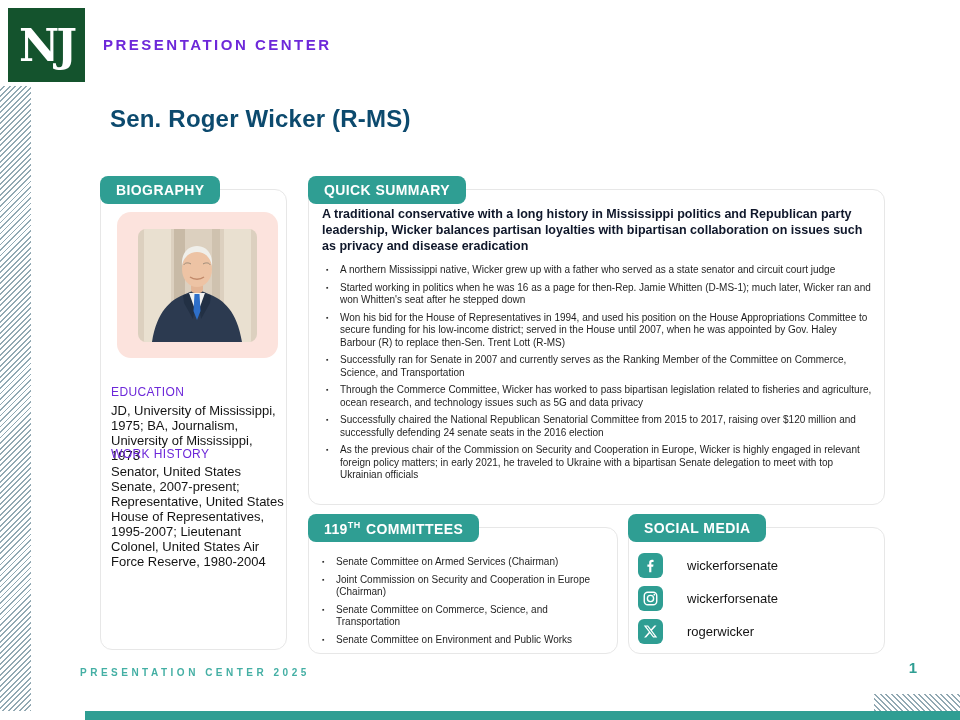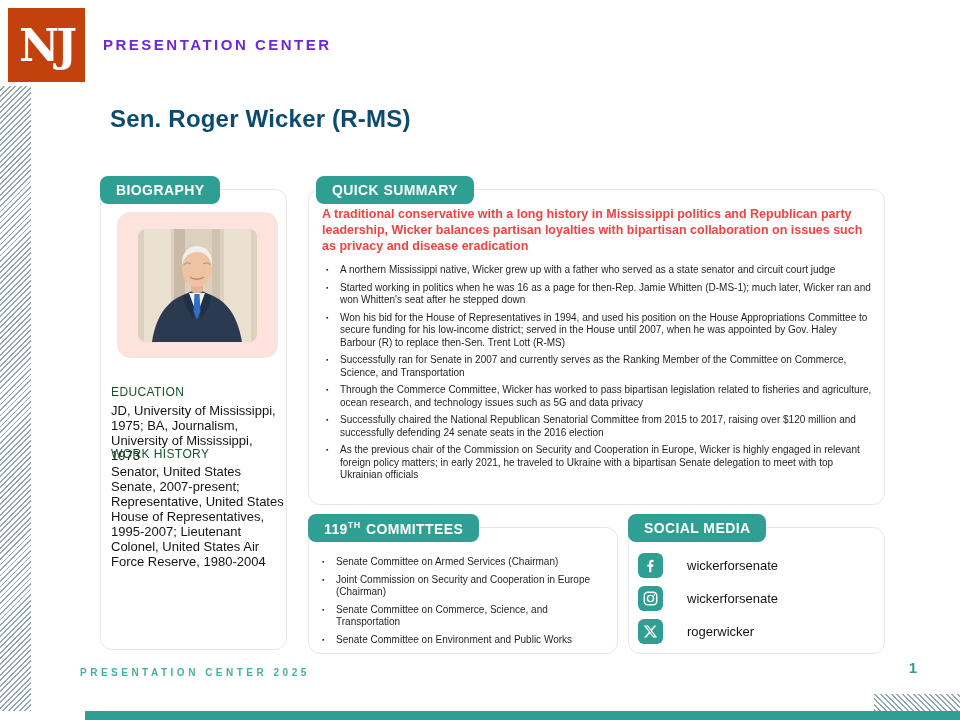--- a/index.html
+++ b/index.html
@@ -8,21 +8,21 @@
     position: relative;
     font-family: "Liberation Sans", sans-serif;
     background: #ffffff;
     overflow: hidden;
   }
   .abs { position: absolute; }
 
   
   .logo {
     left:8px; top:8px; width:77px; height:74px;
-    background:#c2410c; color:#fff;
+    background:#14532d; color:#fff;
     font-family:"DejaVu Serif", serif; font-weight:bold;
     font-size:44px; letter-spacing:-3px;
     display:flex; align-items:center; justify-content:center;
   }
   .wordmark {
     left:103px; top:36px;
     font-size:15px; font-weight:bold; color:#6d28d9; letter-spacing:2.5px;
   }
   .page-title {
     left:110px; top:105px;
@@ -60,36 +60,36 @@
   
   .bio-pill  { left:100px; top:176px; }
   .bio-card  { left:100px; top:189px; width:187px; height:461px; }
   .photo-frame {
     left:117px; top:212px; width:161px; height:146px;
     background:#FCE3DD; border-radius:14px; z-index:2;
     display:flex; align-items:center; justify-content:center;
   }
   .photo { width:119px; height:113px; border-radius:8px; overflow:hidden; }
   .side-label {
-    font-size:12px; color:#14532d; letter-spacing:0.4px; z-index:2;
+    font-size:12px; color:#6d28d9; letter-spacing:0.4px; z-index:2;
   }
   .side-text {
     font-size:13px; line-height:15px; color:#141414; z-index:2;
   }
   .edu-label { left:111px; top:385px; }
   .edu-text  { left:111px; top:403px; width:172px; }
   .work-label{ left:111px; top:447px; }
   .work-text { left:111px; top:464px; width:174px; }
 
   
-  .qs-pill { left:316px; top:176px; }
+  .qs-pill { left:308px; top:176px; }
   .qs-card { left:308px; top:189px; width:577px; height:316px; }
   .qs-lead {
     left:322px; top:206px; width:552px;
-    font-size:12.5px; font-weight:bold; line-height:16px; color:#ef4444; z-index:2;
+    font-size:12.5px; font-weight:bold; line-height:16px; color:#0f172a; z-index:2;
   }
   ul.bullets { list-style:none; z-index:2; }
   ul.bullets li {
     position:relative; padding-left:18px;
     font-size:10px; line-height:12.5px; color:#1f1f1f;
     margin-bottom:5px;
   }
   ul.bullets li::before {
     content:"▪"; position:absolute; left:4px; top:0;
     font-size:7px; color:#333;

